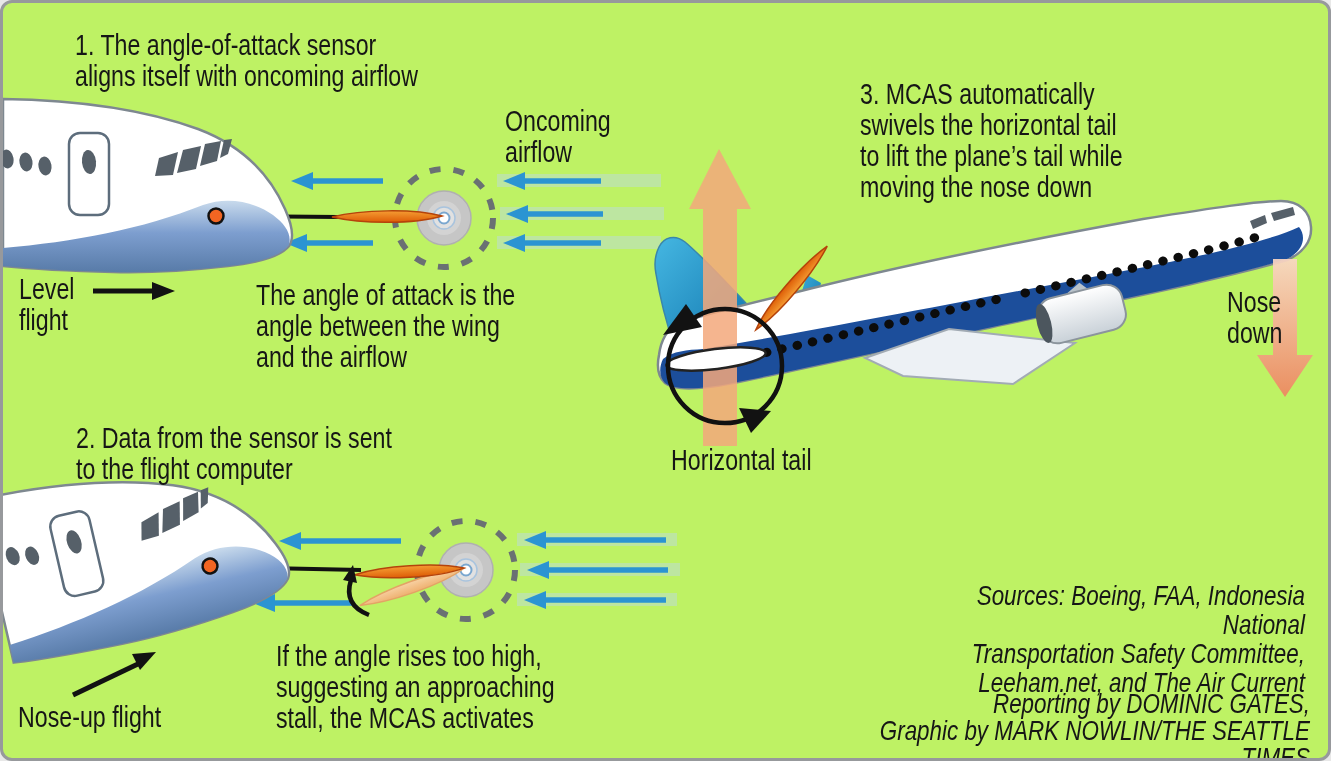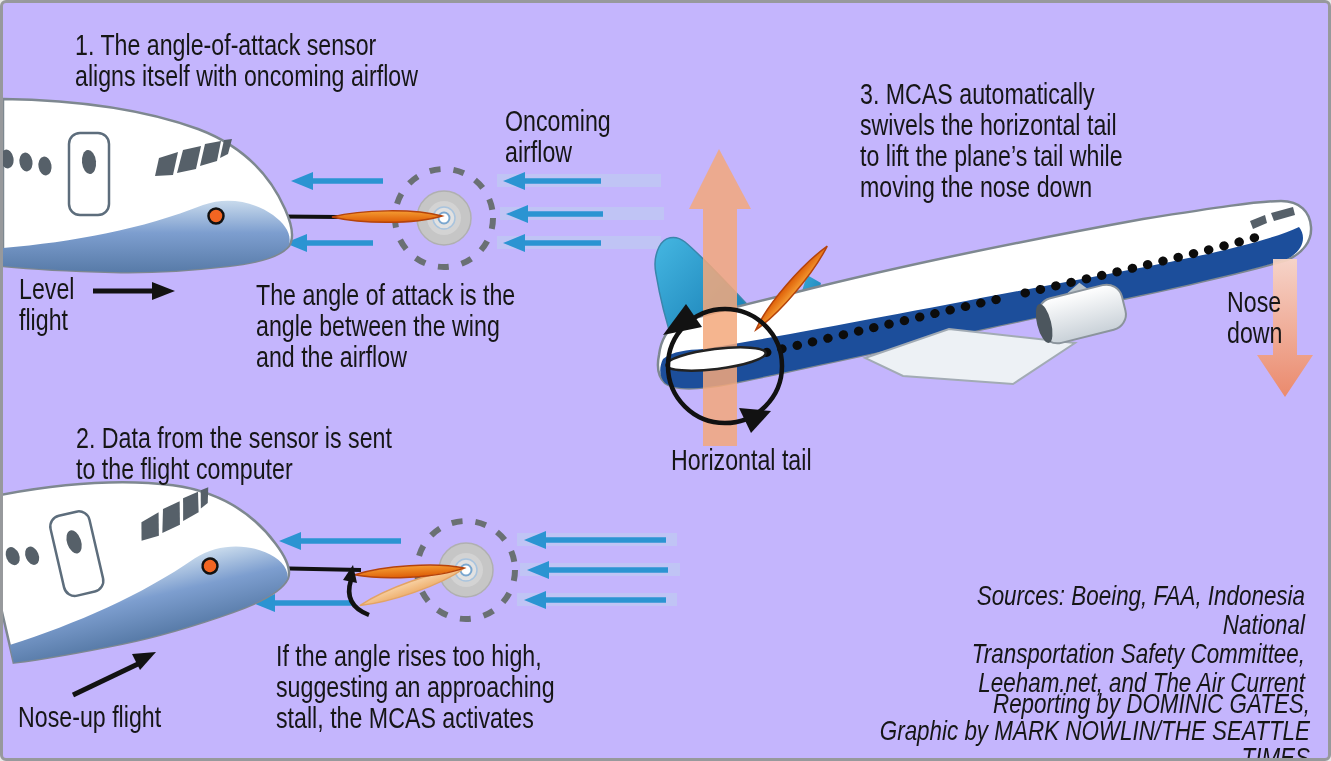--- a/index.html
+++ b/index.html
@@ -1,18 +1,18 @@
 <!DOCTYPE html>
 <html style="--c-arrow_blue: #2b94d2; --c-vane_orange: #ee6f0e; --c-vane_faded: #f5c695; --c-salmon: #f3a87b; --c-deep_navy: #1c4e9b; --c-teal: #1f8fc2; --c-belly_blue: #7d9ecf; --c-sensor_dot: #f26522; --c-ink: #161616;"><head>
 <meta charset="utf-8">
 <style>
   html,body{margin:0;padding:0;background:#e8e8e8;}
   .canvas{
     position:relative;width:1325px;height:755px;margin:0 auto;
-    background:#c4b5fd;border:3px solid #97999c;border-radius:6px;
+    background:#bef264;border:3px solid #97999c;border-radius:12px;
     overflow:hidden;font-family:"Liberation Sans",sans-serif;color:#161616;
   }
   svg.art{position:absolute;left:0;top:0;width:1331px;height:761px;}
   .lbl{
     position:absolute;font-size:29px;line-height:31px;white-space:pre-line;
     transform:scaleX(.8);transform-origin:0 0;color:#161616;
   }
   .lbl.right{text-align:right;transform-origin:100% 0;}
   .lbl.foot{font-style:italic;font-size:28px;line-height:29px;}
   .lbl.credits{line-height:27px;}

